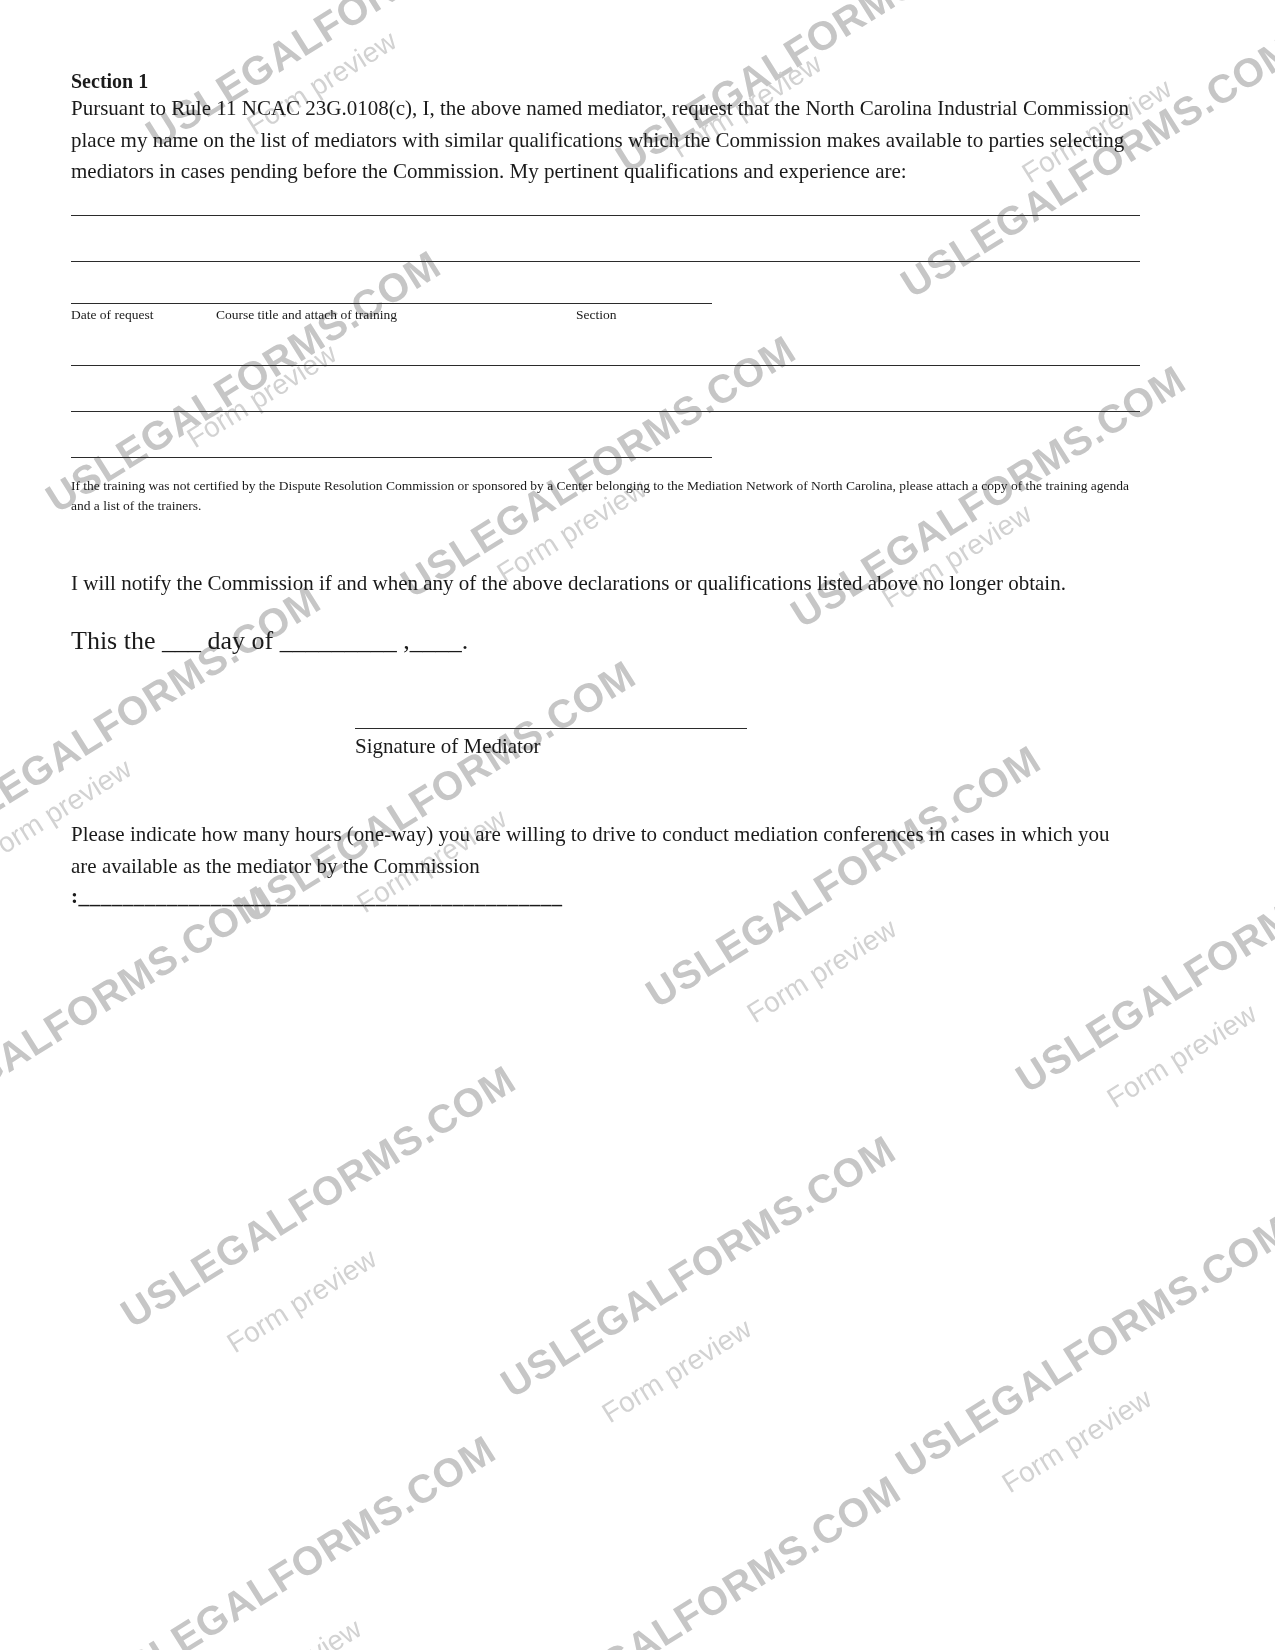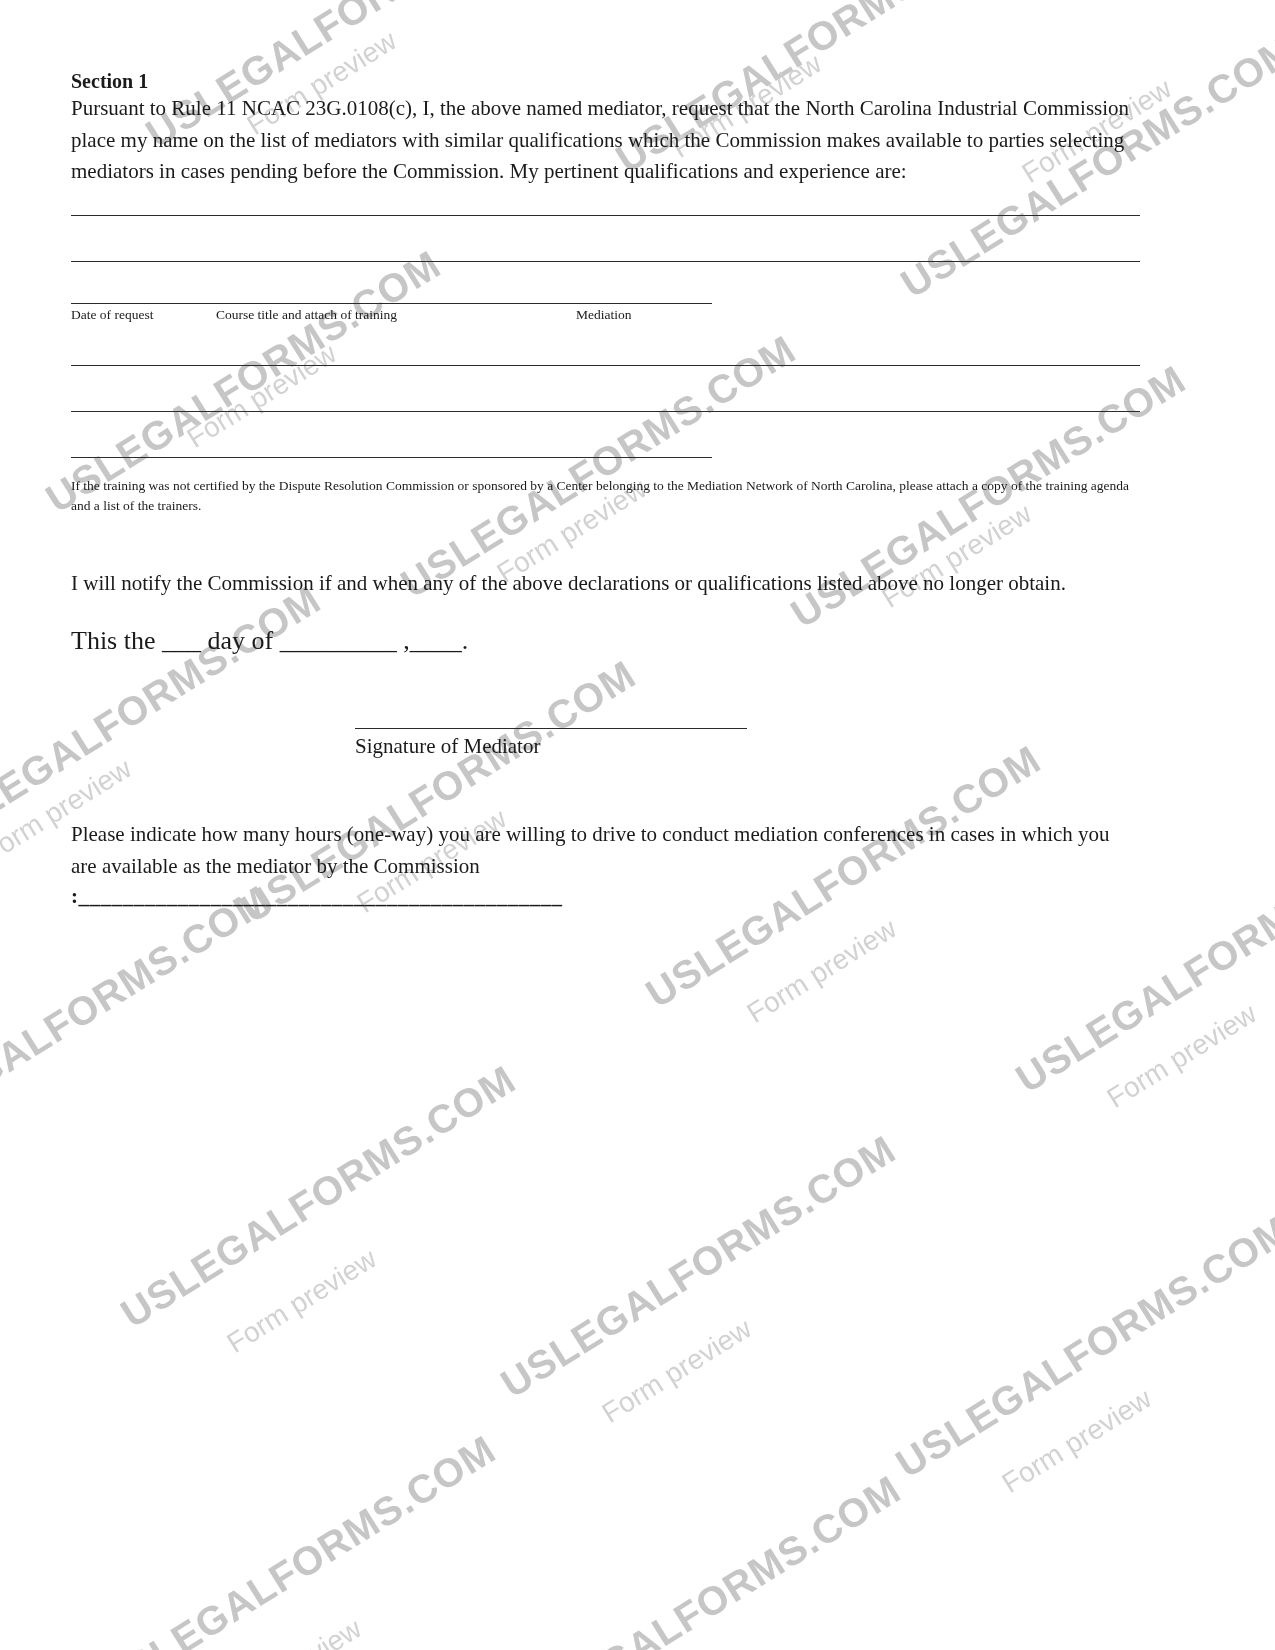--- a/index.html
+++ b/index.html
@@ -97,21 +97,21 @@
     <p class="body-text intro">Pursuant to Rule 11 NCAC 23G.0108(c), I, the above named mediator, request that the North Carolina Industrial Commission place my name on the list of mediators with similar qualifications which the Commission makes available to parties selecting mediators in cases pending before the Commission. My pertinent qualifications and experience are:</p>
 
     <div class="rule r1"></div>
     <div class="rule r2"></div>
     <div class="rule r3"></div>
 
 
     <div class="col-caps">
       <span class="c1">Date of request</span>
       <span class="c2">Course title and attach of training</span>
-      <span class="c3">Mediation</span>
+      <span class="c3">Section</span>
     </div>
 
     <div class="rule r4"></div>
     <div class="rule r5"></div>
     <div class="rule r6"></div>
 
     <p class="note">If the training was not certified by the Dispute Resolution Commission or sponsored by a Center belonging to the Mediation Network of North Carolina, please attach a copy of the training agenda and a list of the trainers.</p>
 
     <p class="body-text notify">I will notify the Commission if and when any of the above declarations or qualifications listed above no longer obtain.</p>
 

